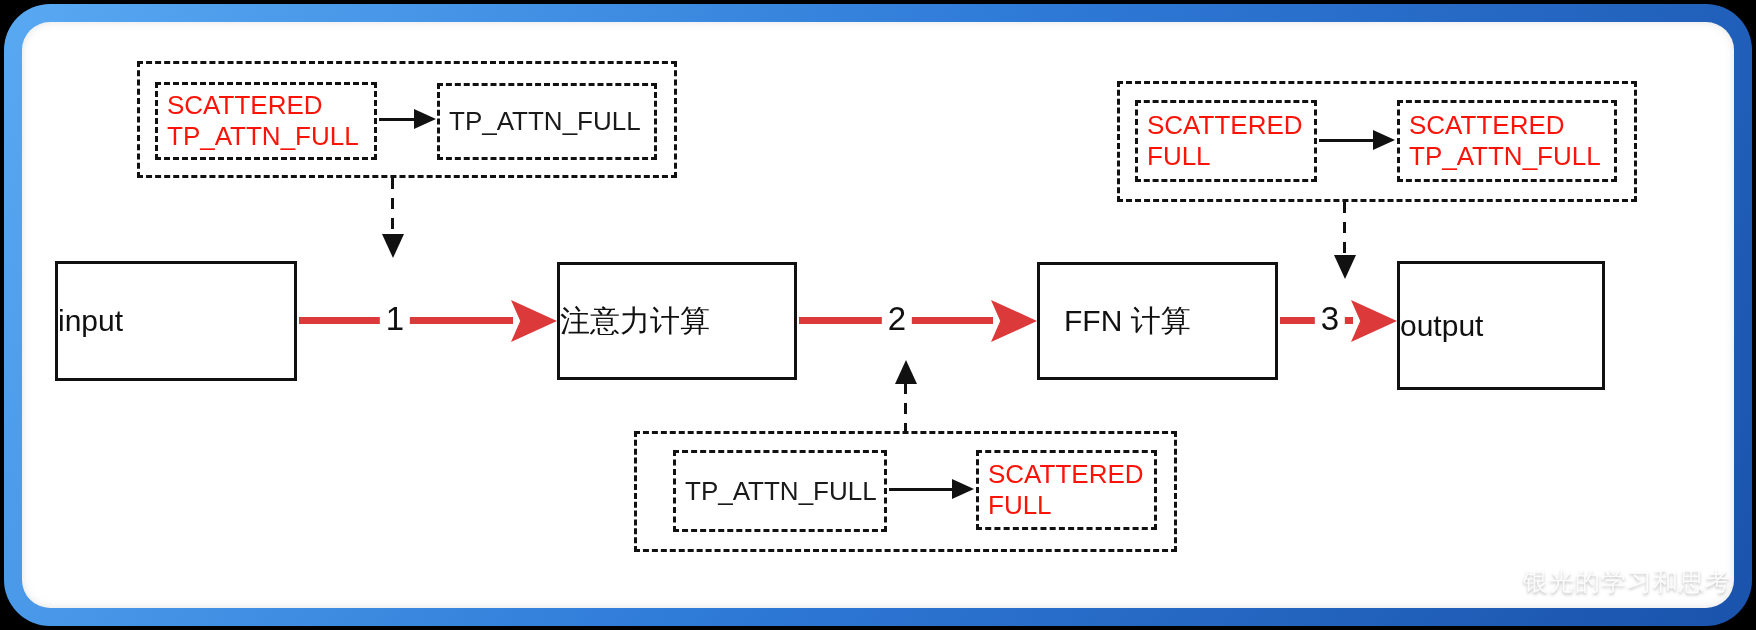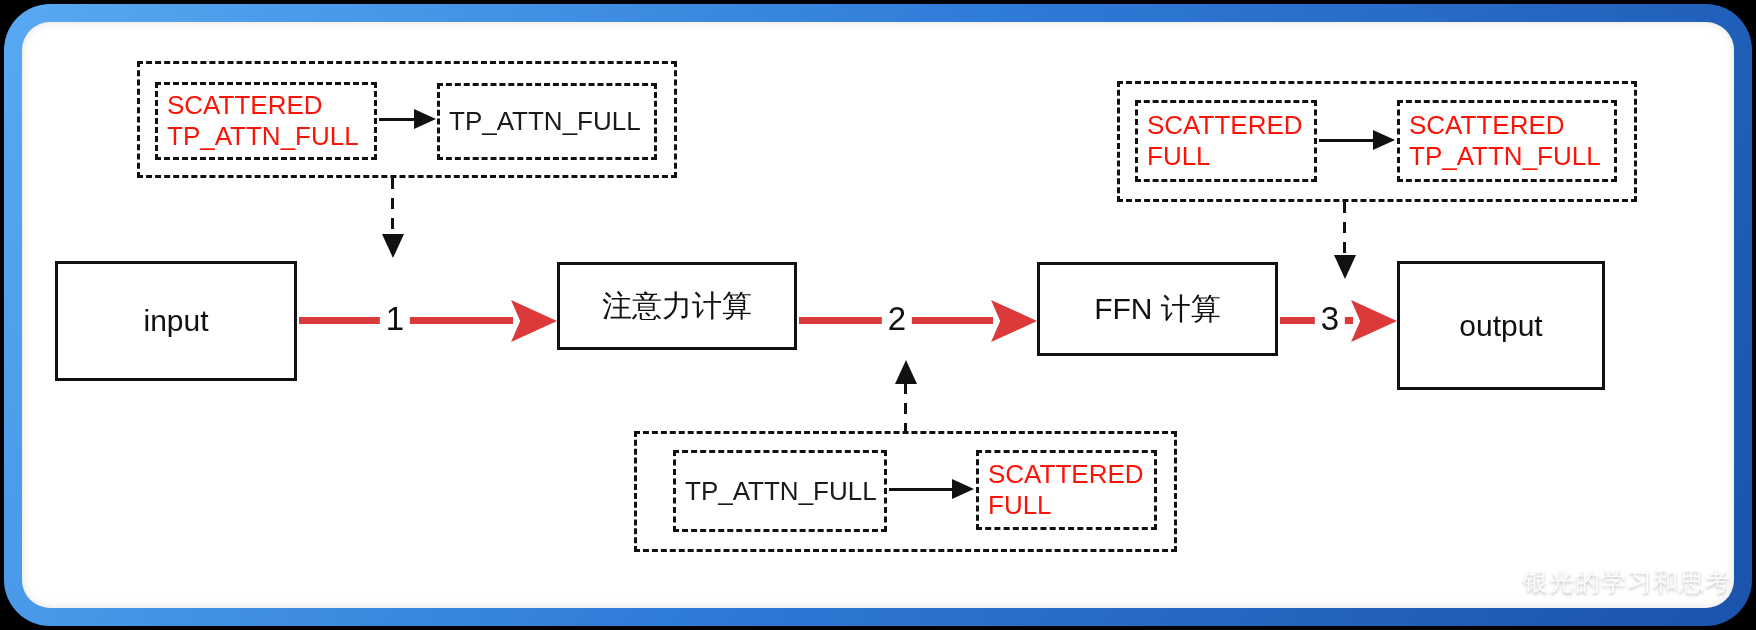--- a/index.html
+++ b/index.html
@@ -12,26 +12,26 @@
     position:absolute;inset:4px;border-radius:46px;
     background:linear-gradient(118deg,#58a8f2 0%,#2f7bd8 48%,#1a53ac 100%);
   }
   .canvas{
     position:absolute;inset:22px;border-radius:28px;background:#ffffff;
     box-shadow:inset 0 0 8px rgba(140,140,140,0.25);
   }
   
   .node{
     position:absolute;background:#fff;border:3px solid #111;box-sizing:border-box;
-    display:flex;align-items:center;justify-content:center;
+    display:flex;align-items:center;
     font-size:30px;color:#111;z-index:3;
   }
   #node-input   {left:55px;  top:261px; width:242px; height:120px;}
-  #node-attn    {left:557px; top:262px; width:240px; height:88px;}
-  #node-ffn     {left:1037px;top:262px; width:241px; height:94px;}
+  #node-attn    {left:557px; top:262px; width:240px; height:118px;}
+  #node-ffn     {left:1037px;top:262px; width:241px; height:118px;padding-left:24px;}
   #node-output  {left:1397px;top:261px; width:208px; height:129px;}
   
   .redline{position:absolute;top:317px;height:7px;background:#dc3a3a;z-index:2;}
   .redhead{
     position:absolute;top:299px;width:46px;height:44px;background:#dc3a3a;z-index:2;
     clip-path:polygon(0 2%,100% 50%,0 98%,20% 50%);
   }
   #a1-line{left:299px;width:214px;} #a1-head{left:511px;}
   #a2-line{left:799px;width:194px;} #a2-head{left:991px;}
   #a3-line{left:1280px;width:73px;} #a3-head{left:1351px;}

